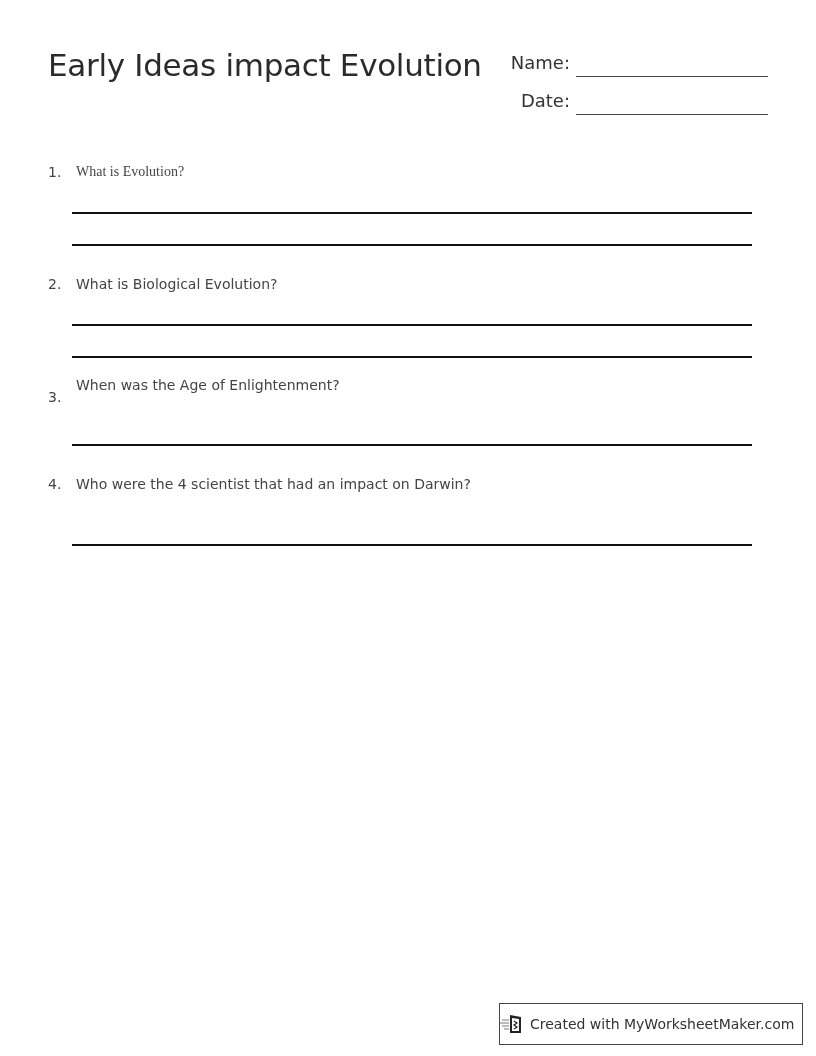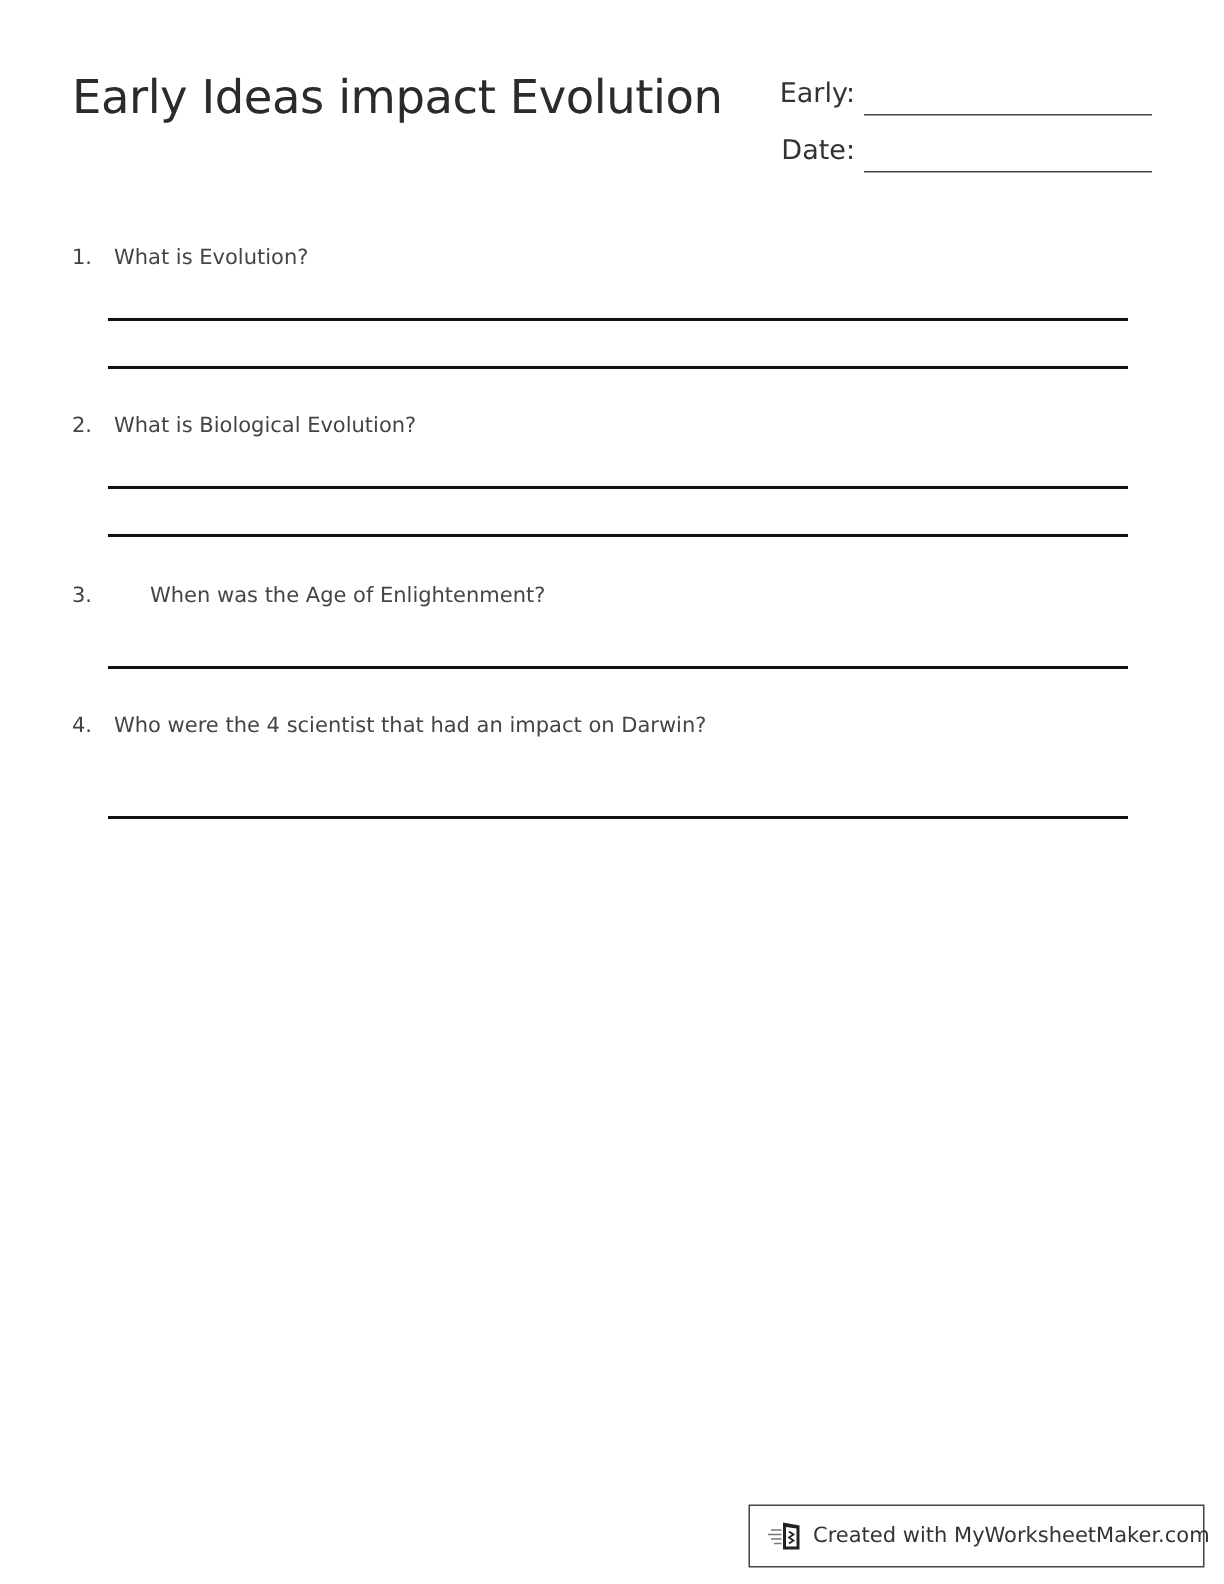--- a/index.html
+++ b/index.html
@@ -65,63 +65,62 @@
     .footer-badge {
       position: absolute;
       left: 499px;
       top: 1003px;
       width: 304px;
       height: 42px;
       border: 1.5px solid #444444;
       box-sizing: border-box;
       display: flex;
       align-items: center;
-      padding-left: 12px;
       background: #ffffff;
     }
     .footer-icon {
       width: 24px;
       height: 22px;
       margin-right: 6px;
       display: inline-block;
     }
     .footer-text {
       font-size: 14px;
       color: #333333;
       white-space: nowrap;
     }
   </style>
 </head>
 <body>
 
 <h1 class="title">Early Ideas impact Evolution</h1>
 
-<div class="field-label" style="left:490px; top:52px;">Early:</div>
+<div class="field-label" style="left:490px; top:52px;">Name:</div>
 <div class="field-line" style="top:76px;"></div>
 
 <div class="field-label" style="left:490px; top:90px;">Date:</div>
 <div class="field-line" style="top:114px;"></div>
 
 <div>
   <span class="q-num" style="top:164px;">1.</span>
-  <span class="q-text" style="top:164px;">What is Evolution?</span>
+  <span class="q-text" style="top:164px;font-family:Liberation Serif, serif;">What is Evolution?</span>
   <div class="answer-line" style="top:212px;"></div>
   <div class="answer-line" style="top:244px;"></div>
 </div>
 
 <div>
   <span class="q-num" style="top:276px;">2.</span>
   <span class="q-text" style="top:276px;">What is Biological Evolution?</span>
   <div class="answer-line" style="top:324px;"></div>
   <div class="answer-line" style="top:356px;"></div>
 </div>
 
 <div>
   <span class="q-num" style="top:389px;">3.</span>
-  <span class="q-text" style="top:389px;margin-left:24px;">When was the Age of Enlightenment?</span>
+  <span class="q-text" style="top:377px;">When was the Age of Enlightenment?</span>
   <div class="answer-line" style="top:444px;"></div>
 </div>
 
 <div>
   <span class="q-num" style="top:476px;">4.</span>
   <span class="q-text" style="top:476px;text-align:center;">Who were the 4 scientist that had an impact on Darwin?</span>
   <div class="answer-line" style="top:544px;"></div>
 </div>
 
 <div class="footer-badge">

